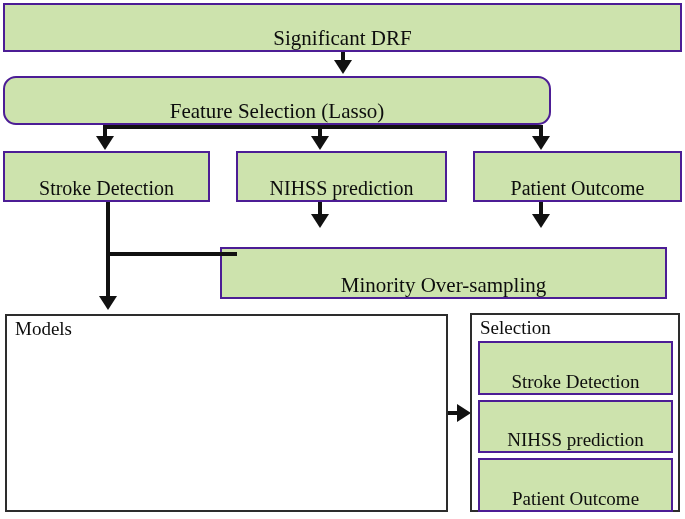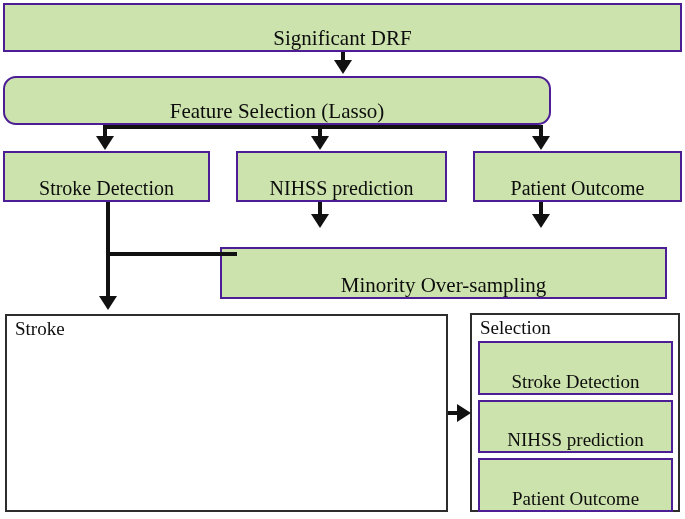--- a/index.html
+++ b/index.html
@@ -122,21 +122,21 @@
   <div class="node f21" style="left:220px; top:228px; width:447px; height:52px;margin-top:19px;">
     <span>Minority Over-sampling</span>
   </div>
 
   <div class="line-v" style="left:106px; top:202px; height:98px;"></div>
 
   <div class="line-h" style="left:106px; top:252px; width:131px;"></div>
   <div class="arrow-down" style="left:99px; top:296px;"></div>
 
   <div class="panel" style="left:5px; top:314px; width:443px; height:198px;">
-    <span class="panel-title">Stroke</span>
+    <span class="panel-title">Models</span>
   </div>
 
 
 
   <div class="line-h" style="left:448px; top:411px; width:12px;"></div>
   <div class="arrow-right" style="left:457px; top:404px;"></div>
 
   <div class="panel" style="left:470px; top:313px; width:210px; height:199px;">
     <span class="panel-title">Selection</span>
   </div>

